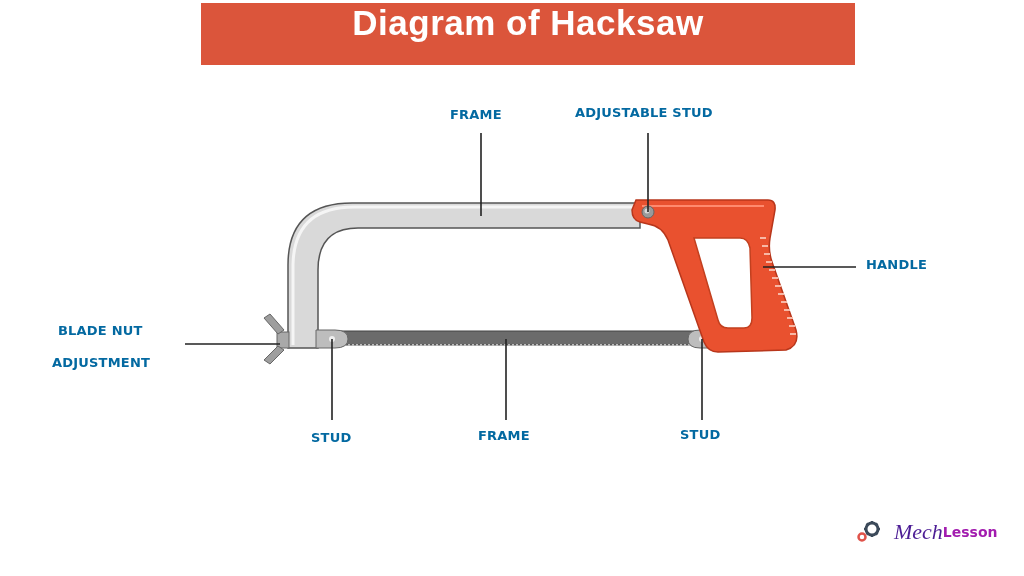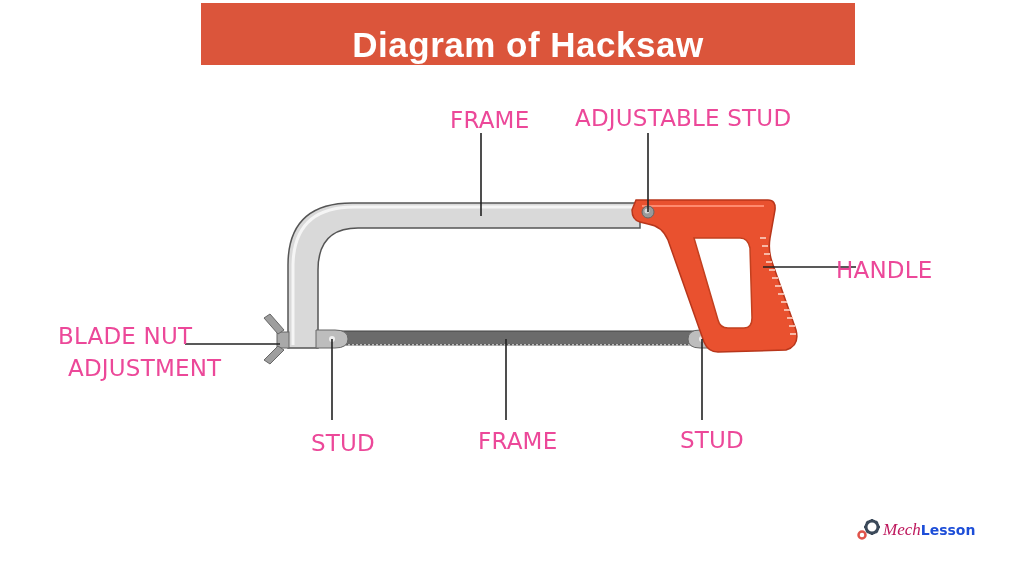--- a/index.html
+++ b/index.html
@@ -1,23 +1,23 @@
 <!DOCTYPE html>
 <html><head>
 <meta charset="utf-8">
 <style>
   html, body { margin:0; padding:0; background:#ffffff; }
   body { width:1024px; height:576px; position:relative; overflow:hidden; font-family:"DejaVu Sans", sans-serif; }
-  .title-banner { position:absolute; left:201px; top:3px; width:654px; height:62px; background:#db553b; display:flex; align-items:flex-end; justify-content:center; }
+  .title-banner { position:absolute; left:201px; top:3px; width:654px; height:62px; background:#db553b; display:flex; align-items:flex-start; justify-content:center; }
   .title-text { color:#ffffff; font-family:"Liberation Sans", sans-serif; font-weight:bold; font-size:35px; letter-spacing:0.5px; }
   svg.diagram { position:absolute; left:0; top:0; }
-  .label { position:absolute; font-family:"DejaVu Sans", sans-serif; font-weight:normal; font-size:23px; color:#ec4899; white-space:nowrap; letter-spacing:0.2px; }
+  .label { position:absolute; font-family:"DejaVu Sans", sans-serif; font-weight:bold; font-size:13px; color:#0369a1; white-space:nowrap; letter-spacing:0.2px; }
   .logo { position:absolute; left:855px; top:519px; display:flex; align-items:center; }
-  .logo-mech { font-family:"Liberation Serif", serif; font-style:italic; color:#be185d; font-size:17px; margin-left:2px; }
-  .logo-lesson { font-family:"DejaVu Sans", sans-serif; font-weight:bold; color:#1d4ed8; font-size:14px; }
+  .logo-mech { font-family:"Liberation Serif", serif; font-style:italic; color:#4c1d95; font-size:22px; margin-left:13px; }
+  .logo-lesson { font-family:"DejaVu Sans", sans-serif; font-weight:bold; color:#a21caf; font-size:14px; }
 </style>
 </head>
 <body>
 
 <div class="title-banner">
   <span class="title-text">Diagram of Hacksaw</span>
 </div>
 
 <svg class="diagram" width="1024" height="576" viewBox="0 0 1024 576">
 
@@ -79,23 +79,23 @@
     <line x1="763" y1="267" x2="856" y2="267"></line>
     <line x1="185" y1="344" x2="280" y2="344"></line>
     <line x1="332" y1="339" x2="332" y2="420"></line>
     <line x1="506" y1="339" x2="506" y2="420"></line>
     <line x1="702" y1="339" x2="702" y2="420"></line>
   </g>
 </svg>
 
 <span class="label" style="left:450px; top:107px;">FRAME</span>
 <span class="label" style="left:575px; top:105px;">ADJUSTABLE STUD</span>
-<span class="label" style="left:836px; top:257px;">HANDLE</span>
+<span class="label" style="left:866px; top:257px;">HANDLE</span>
 <span class="label" style="left:58px; top:323px;">BLADE NUT</span>
-<span class="label" style="left:68px; top:355px;">ADJUSTMENT</span>
+<span class="label" style="left:52px; top:355px;">ADJUSTMENT</span>
 <span class="label" style="left:311px; top:430px;">STUD</span>
 <span class="label" style="left:478px; top:428px;">FRAME</span>
 <span class="label" style="left:680px; top:427px;">STUD</span>
 
 <div class="logo">
   <svg width="26" height="22" viewBox="0 0 26 22">
     <circle cx="17" cy="8" r="6" fill="none" stroke="#3c4a5a" stroke-width="3"></circle>
     <g stroke="#3c4a5a" stroke-width="2.5">
       <line x1="17" y1="0" x2="17" y2="3"></line>
         <line x1="17" y1="13" x2="17" y2="16"></line>

